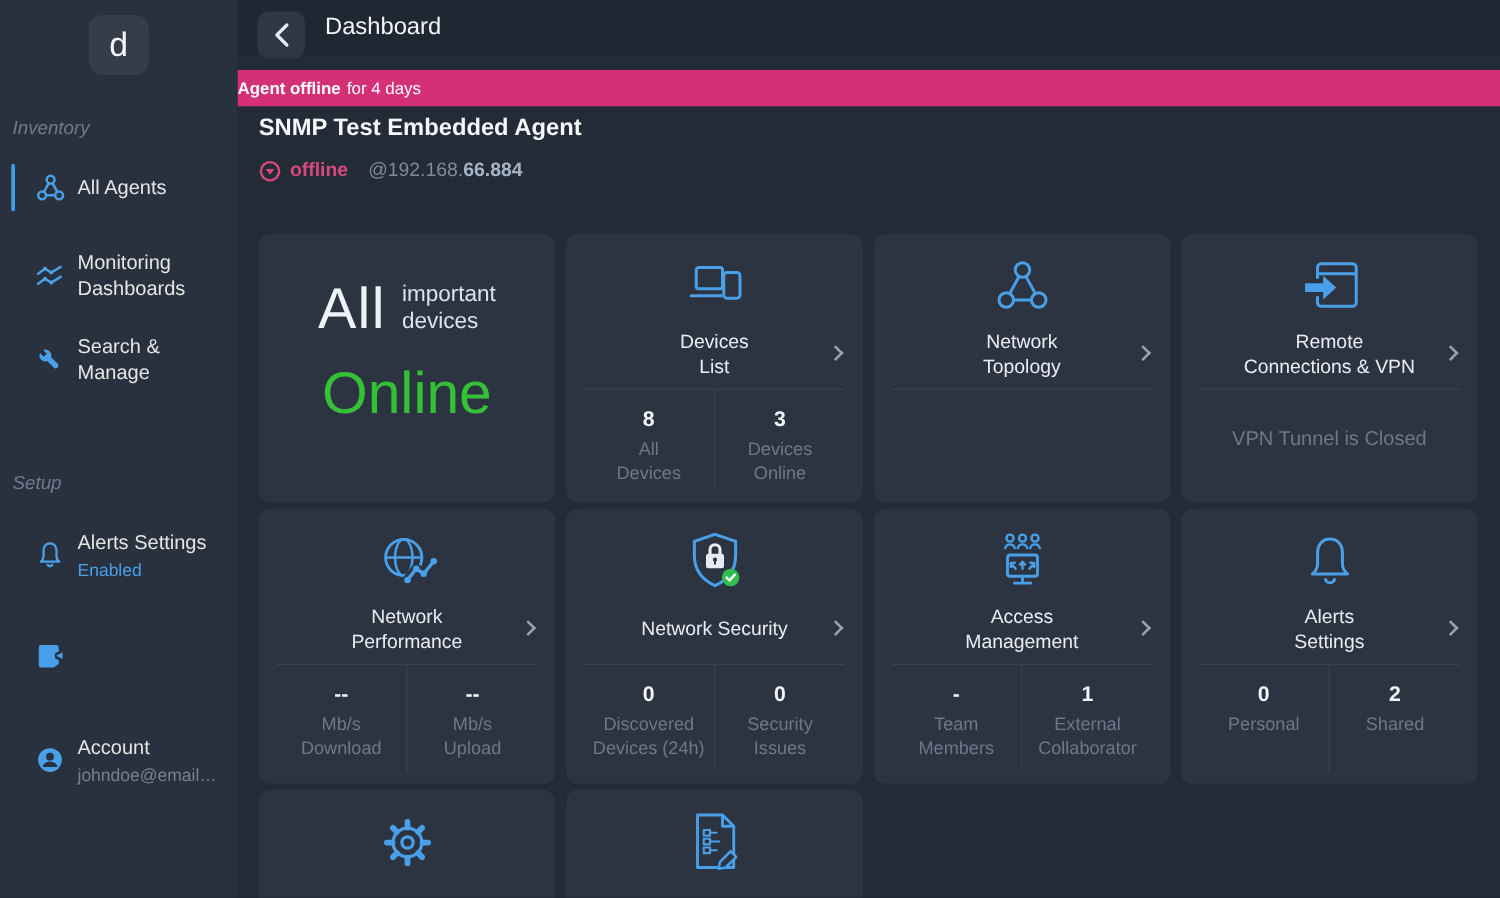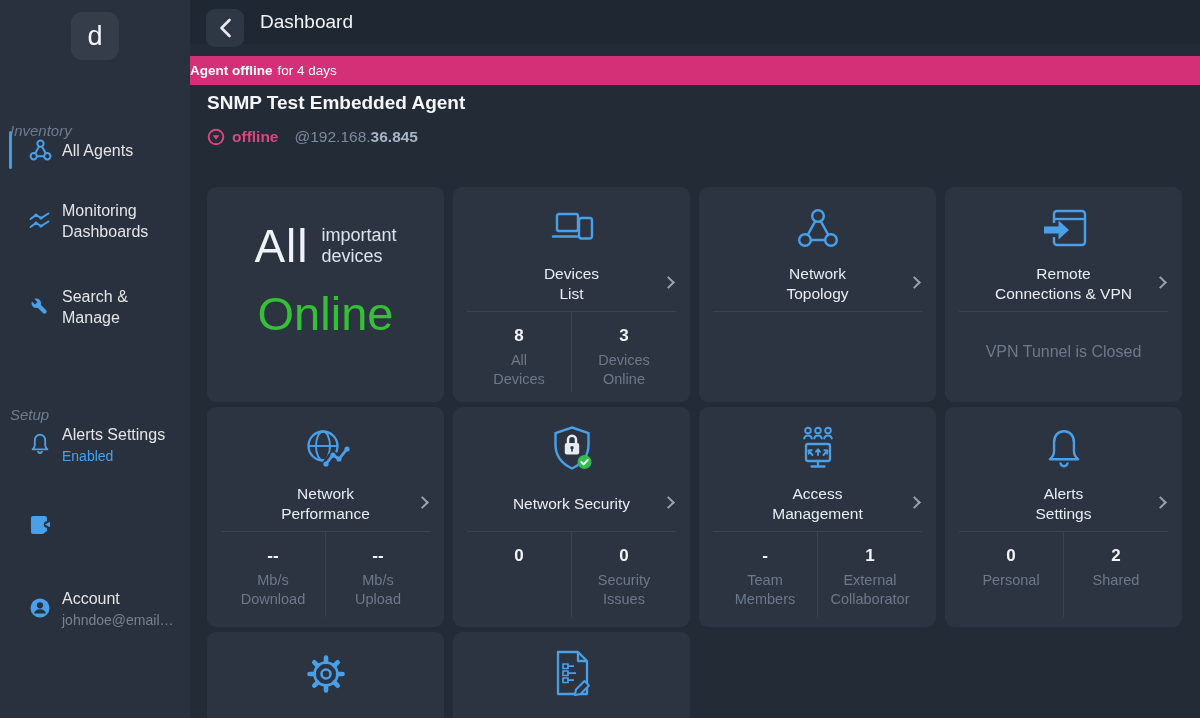--- a/index.html
+++ b/index.html
@@ -18,40 +18,40 @@
     background:#29313e; z-index:5;
   }
   .logo {
     position:absolute; left:71px; top:12px; width:48px; height:48px;
     background:#353d4b; border-radius:11px;
     display:flex; align-items:center; justify-content:center;
     color:#f4f6f9; font-size:27px; font-weight:500; cursor:pointer;
   }
   .section-label {
     position:absolute; left:10px; font-style:italic;
-    color:#6f7b8e; font-size:15px;margin-top:28px;
+    color:#6f7b8e; font-size:15px;
   }
   .lbl-inventory { top:94px; }
   .lbl-setup { top:378px; }
   .nav-item {
     position:absolute; left:0; width:190px; min-height:44px;
     display:flex; flex-direction:column; justify-content:center;
     padding:2px 8px 2px 62px; cursor:pointer;
   }
   .nav-icon { position:absolute; left:28px; top:50%; transform:translateY(-50%); width:24px; height:24px; display:flex; align-items:center; justify-content:center; }
   .nav-label { font-size:16px; color:#e5e5e5; line-height:21px; }
   .nav-sub { font-size:14px; color:#4aa0e8; margin-top:3px; }
   .nav-sub.muted { color:#78828f; }
   .active-bar {
     position:absolute; left:9px; top:3px; bottom:3px; width:3px;
     background:#3f9ce9; border-radius:2px;
   }
   .item-agents { top:128px; }
   .item-monitoring { top:198px; }
-  .item-search { top:284px; }
+  .item-search { top:265px; }
   .item-alerts { top:422px; }
   .item-services { top:503px; }
   .item-account { top:586px; }
 
   
   .main { position:absolute; left:190px; top:0; width:1010px; height:718px; }
   .topbar {
     position:absolute; left:0; top:0; right:0; height:44px;
     background:#1f2733; display:flex; align-items:center;
   }
@@ -242,21 +242,21 @@
     <div class="agent-name">SNMP Test Embedded Agent</div>
 
     <div class="status-row">
       <span>
         <svg width="18" height="18" viewBox="0 0 18 18">
           <circle cx="9" cy="9" r="7.3" fill="none" stroke="#d9477f" stroke-width="1.9"></circle>
           <path d="M5.6 7.2 h6.8 l-3.4 4.6 z" fill="#d9477f"></path>
         </svg>
       </span>
       <span class="status-word">offline</span>
-      <span class="agent-ip"><span>@192.168.</span><b>36.845</b></span>
+      <span class="agent-ip"><span>@192.168.</span><b>66.884</b></span>
     </div>
 
     <div class="grid">
 
       <div class="card card-important">
         <div class="imp-row">
           <span class="imp-all">All</span>
           <span class="imp-sub pre">important
 devices</span>
         </div>
@@ -363,20 +363,22 @@
             <circle cx="36.5" cy="37" r="7" fill="#2ebd4e"></circle>
             <path d="M33.3 37 l2.3 2.4 4.2 -4.6" stroke="#fff" stroke-width="2" stroke-linecap="round" stroke-linejoin="round"></path>
           </svg>
         </div>
         <div class="card-title pre">Network Security</div>
         <span class="chev"></span>
         <div class="card-divider"></div>
         <div class="card-stats">
           <div class="stat">
             <div class="stat-value">0</div>
+            <div class="stat-label pre">Discovered
+Devices (24h)</div>
           </div>
           <div class="stat">
             <div class="stat-value">0</div>
             <div class="stat-label pre">Security
 Issues</div>
           </div>
         </div>
       </div>
 
       <div class="card">

